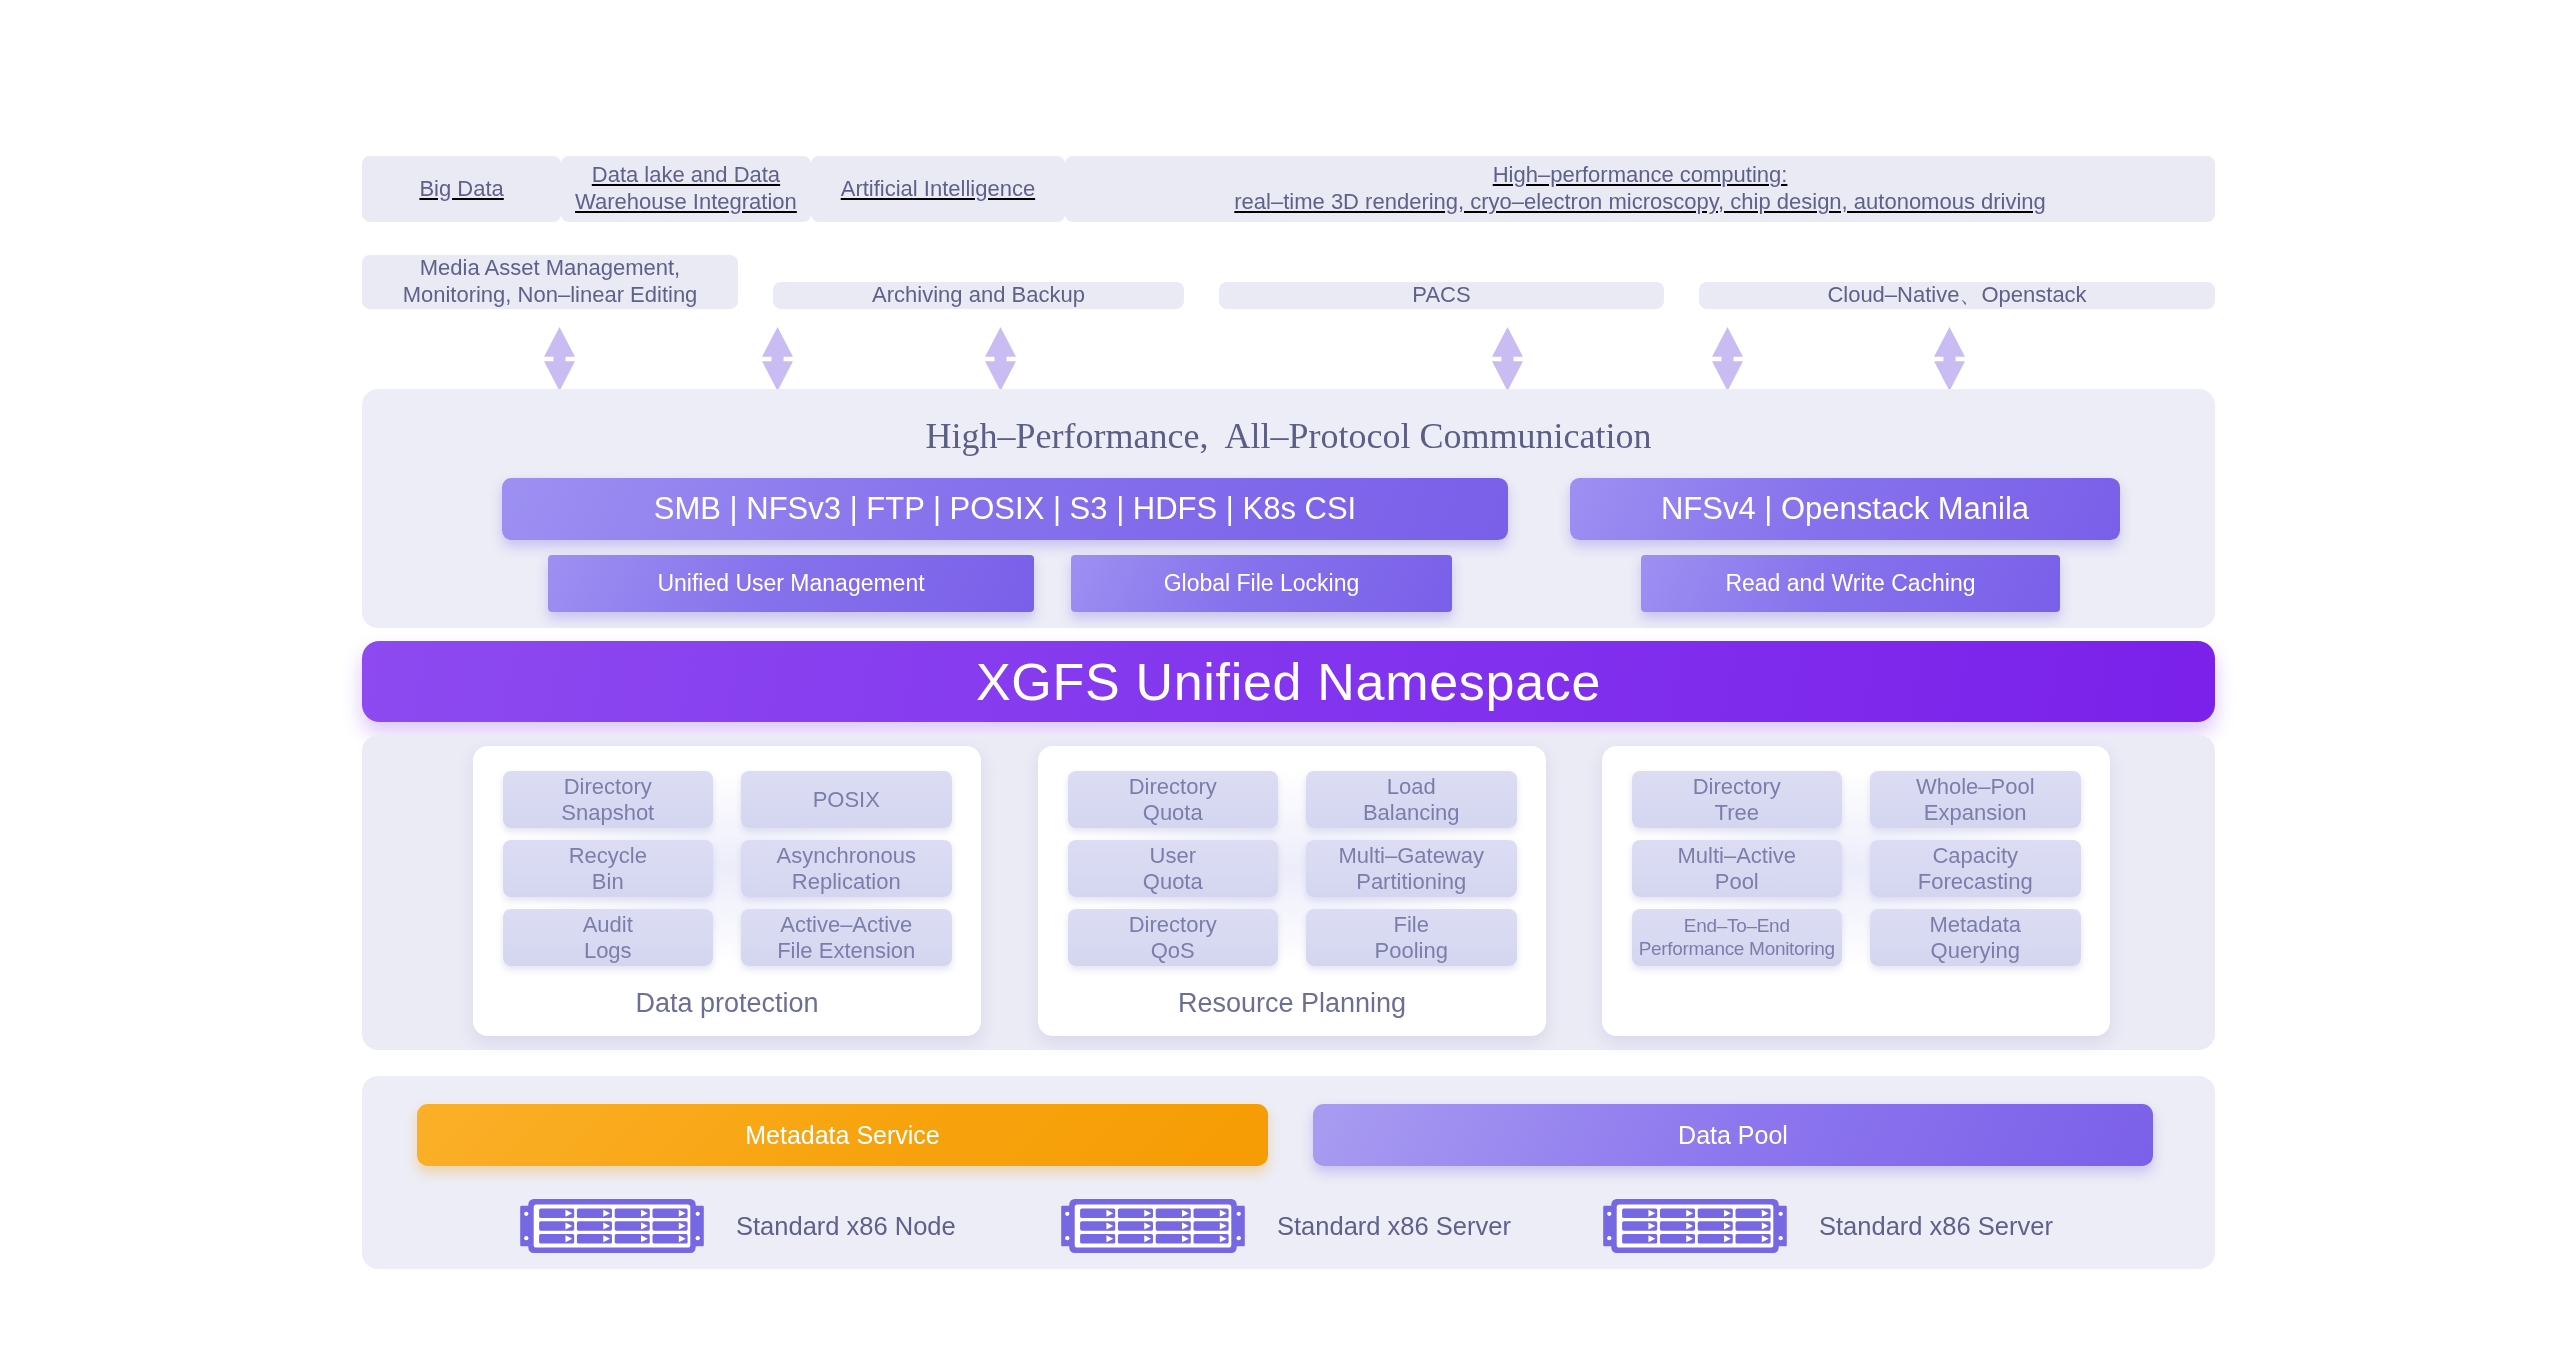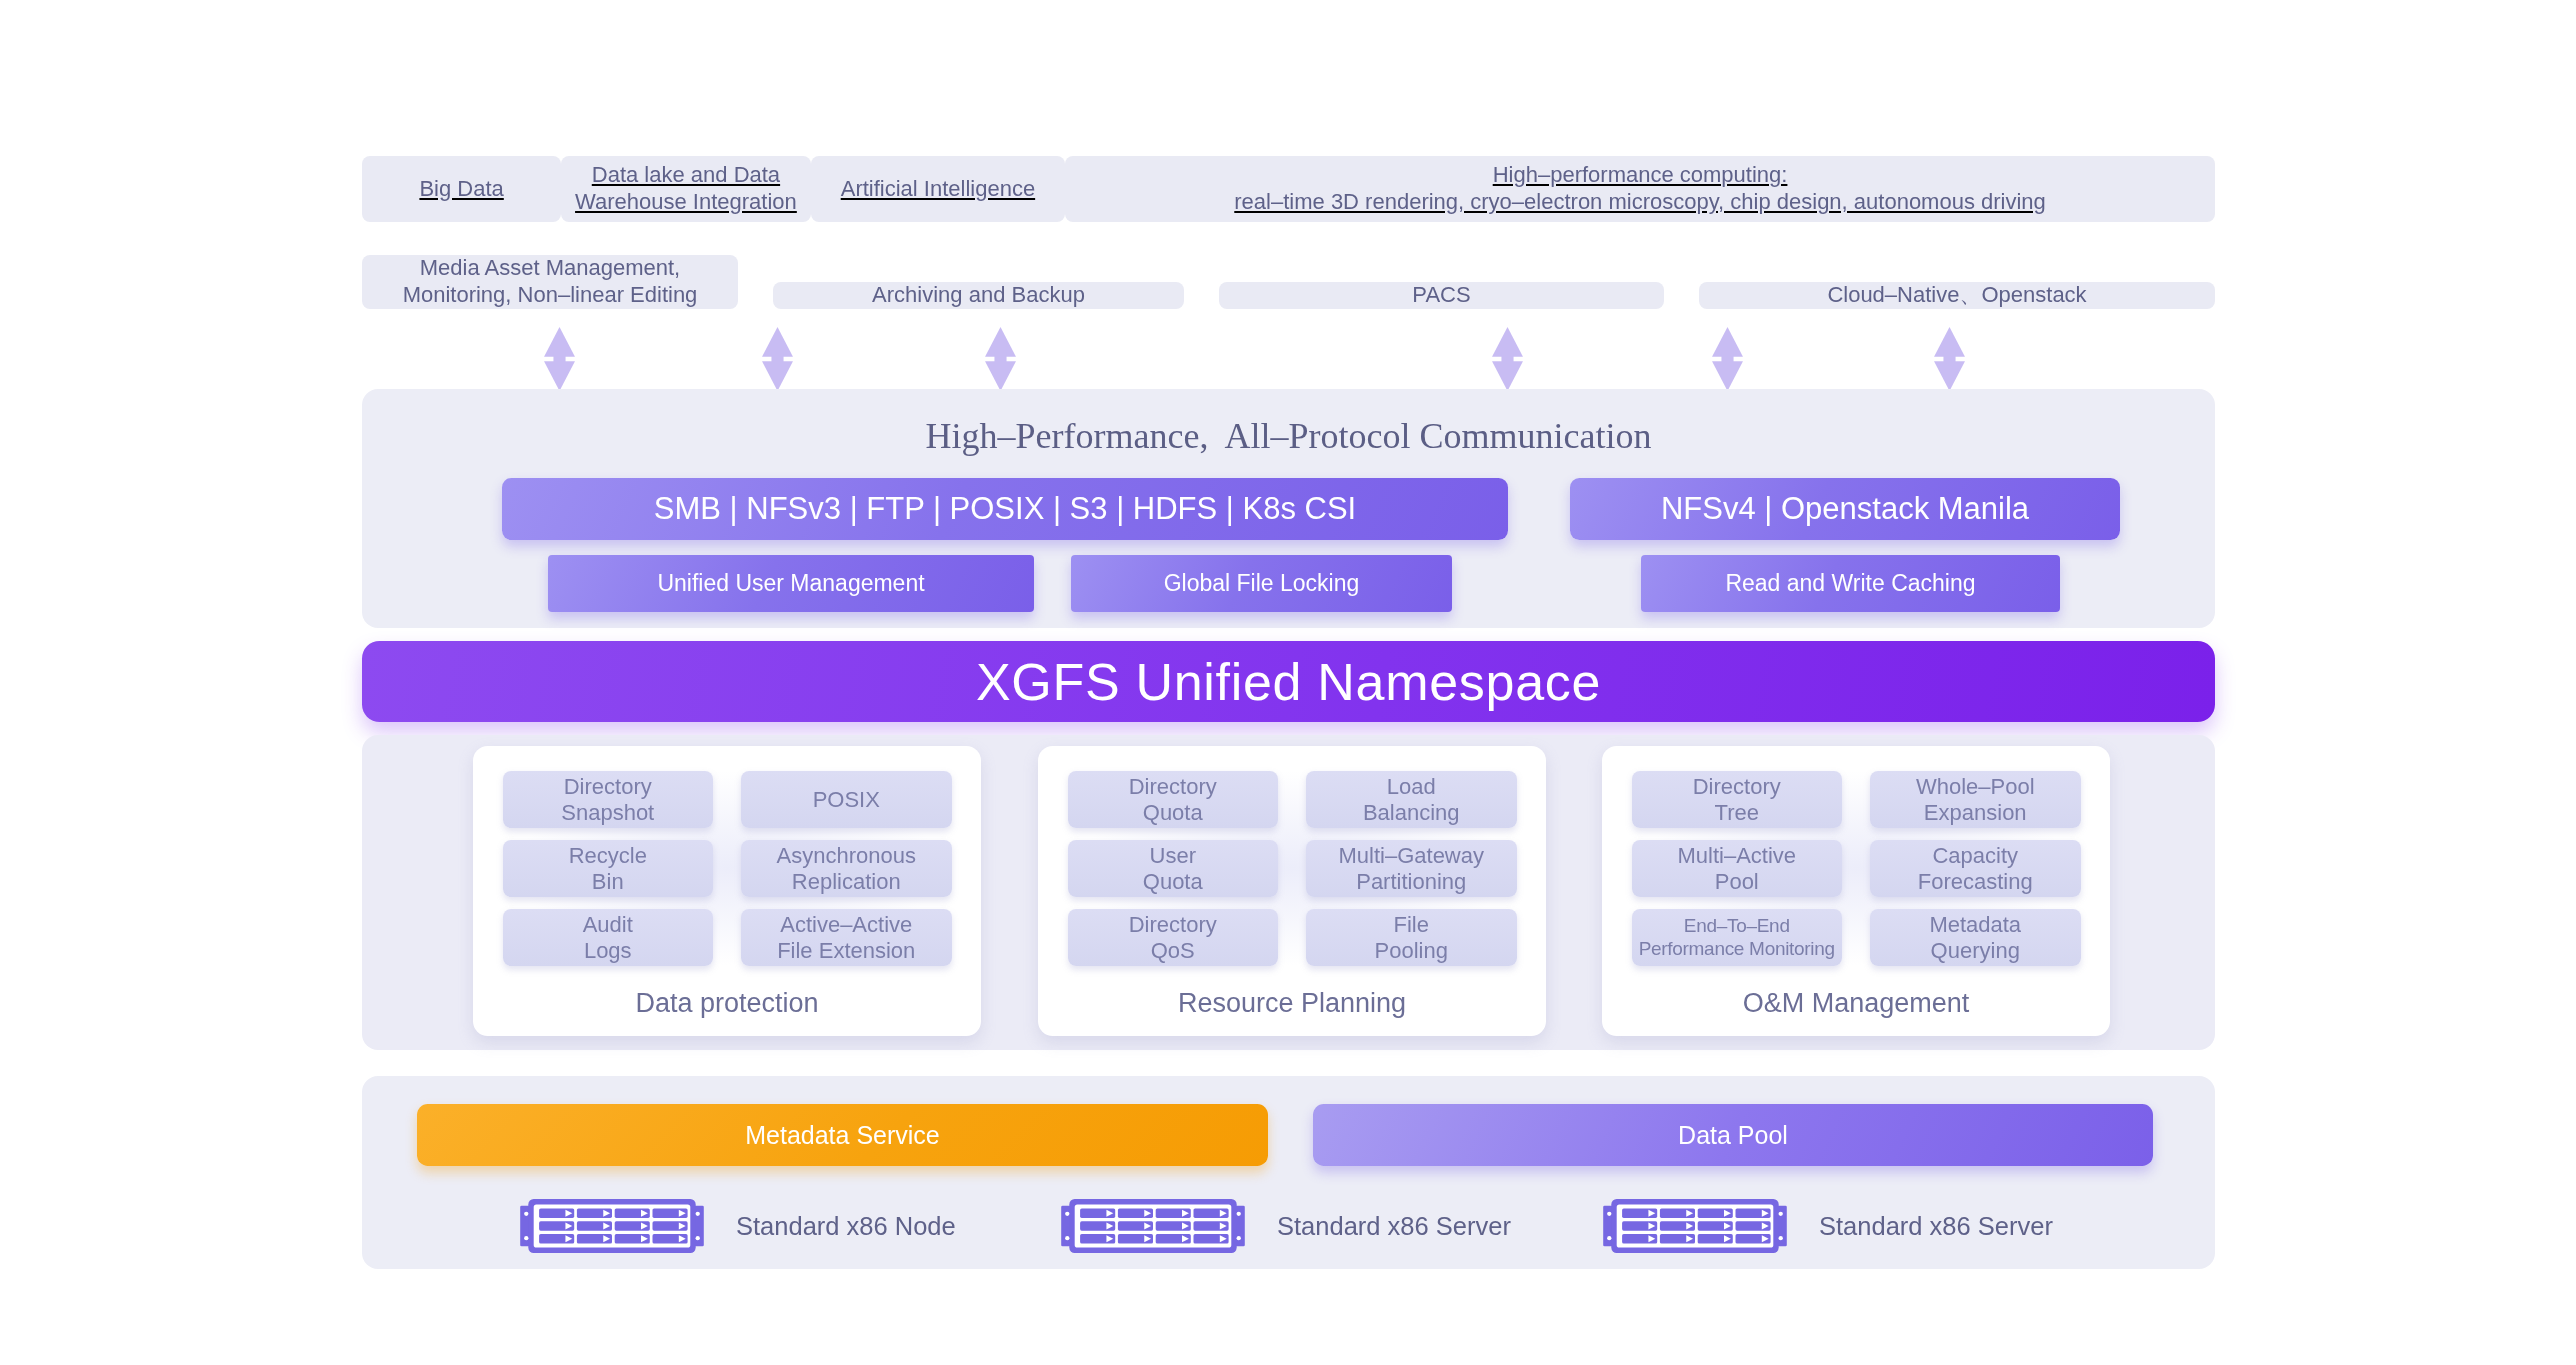--- a/index.html
+++ b/index.html
@@ -186,21 +186,20 @@
 Expansion</div>
         <div class="chip">Multi–Active
 Pool</div>
         <div class="chip">Capacity
 Forecasting</div>
         <div class="chip chip-small">End–To–End
 Performance Monitoring</div>
         <div class="chip">Metadata
 Querying</div>
       </div>
-      <div class="card-title">O&amp;M Management</div>
     </div>
 
   </section>
 
   <section class="infra">
     <div class="svc svc-meta">Metadata Service</div>
     <div class="svc svc-pool">Data Pool</div>
 
     <div class="server srv1">
       <svg viewBox="0 0 136 40">

